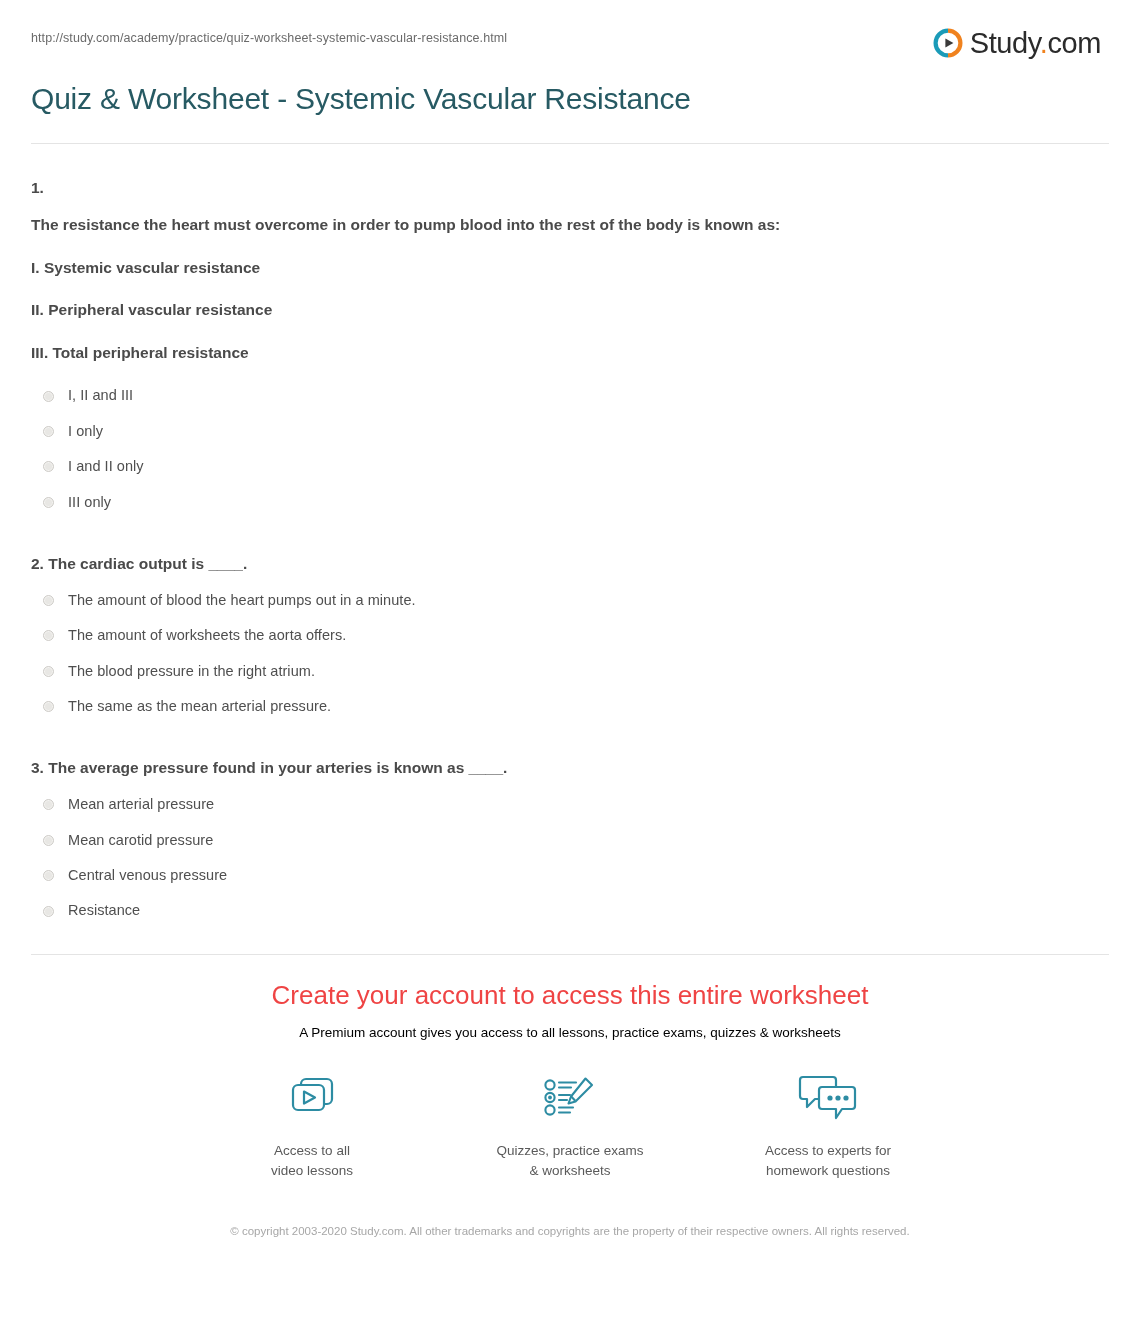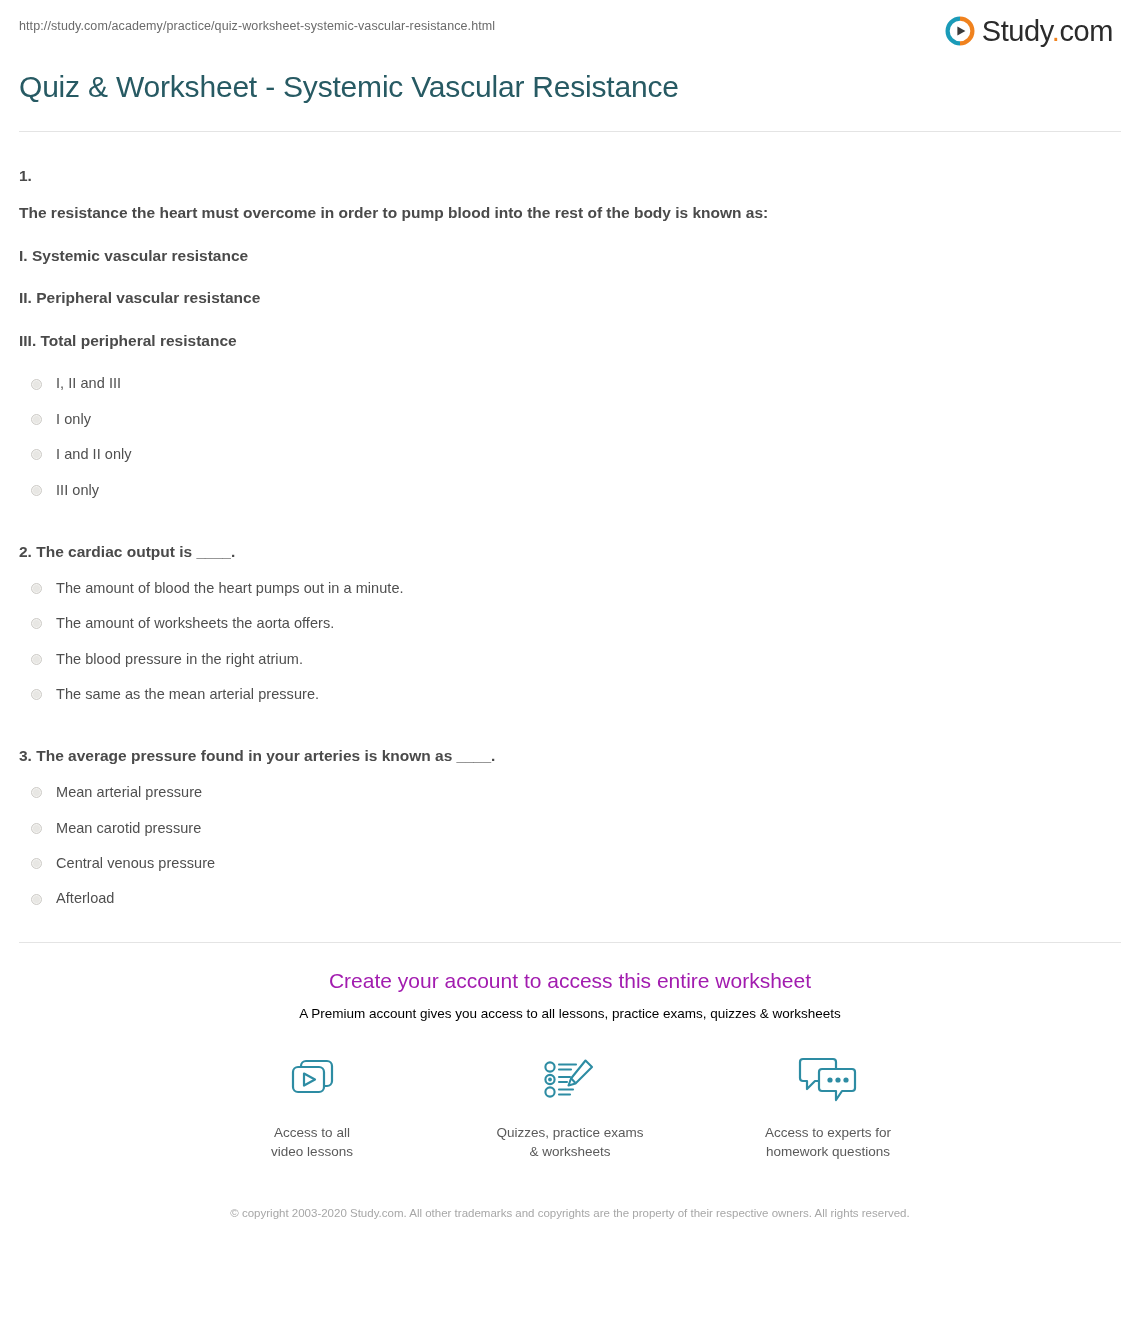--- a/index.html
+++ b/index.html
@@ -12,21 +12,21 @@
   body {
     width: 1140px;
     min-height: 1329px;
     font-family: "Liberation Sans", sans-serif;
     color: #4a4a4a;
     -webkit-font-smoothing: antialiased;
   }
 
   .page {
     width: 1140px;
-    padding: 4px;
+    padding: 16px;
     position: relative;
   }
 
   
   .header {
     display: flex;
     align-items: flex-start;
     justify-content: space-between;
     padding: 12px 15px 0 15px;
     height: 58px;
@@ -128,22 +128,22 @@
     font-size: 14.5px;
     font-weight: normal;
     color: #4f4f4f;
     letter-spacing: 0.05px;
     text-align: right;
   }
 
   
   .cta { padding: 0 15px; text-align: center; }
   .cta-title {
-    font-size: 21px;
-    color: #a21caf;
+    font-size: 26px;
+    color: #ef4444;
     font-weight: 400;
     margin: 24px 0 0 0;
     line-height: 1.3;
   }
   .cta-sub {
     font-size: 13.5px;
     color: #000000;
     font-weight: 400;
     margin: 11px 0 12px 0;
     line-height: 1.3;
@@ -268,21 +268,21 @@
         <li class="answer-row">
           <span class="radio"></span>
           <span class="answer-label">Mean carotid pressure</span>
         </li>
         <li class="answer-row">
           <span class="radio"></span>
           <span class="answer-label">Central venous pressure</span>
         </li>
         <li class="answer-row">
           <span class="radio"></span>
-          <span class="answer-label">Afterload</span>
+          <span class="answer-label">Resistance</span>
         </li>
       </ul>
     </div>
 
   </div>
 
   <hr class="hr">
 
   <div class="cta">
     <div class="cta-title">Create your account to access this entire worksheet</div>

